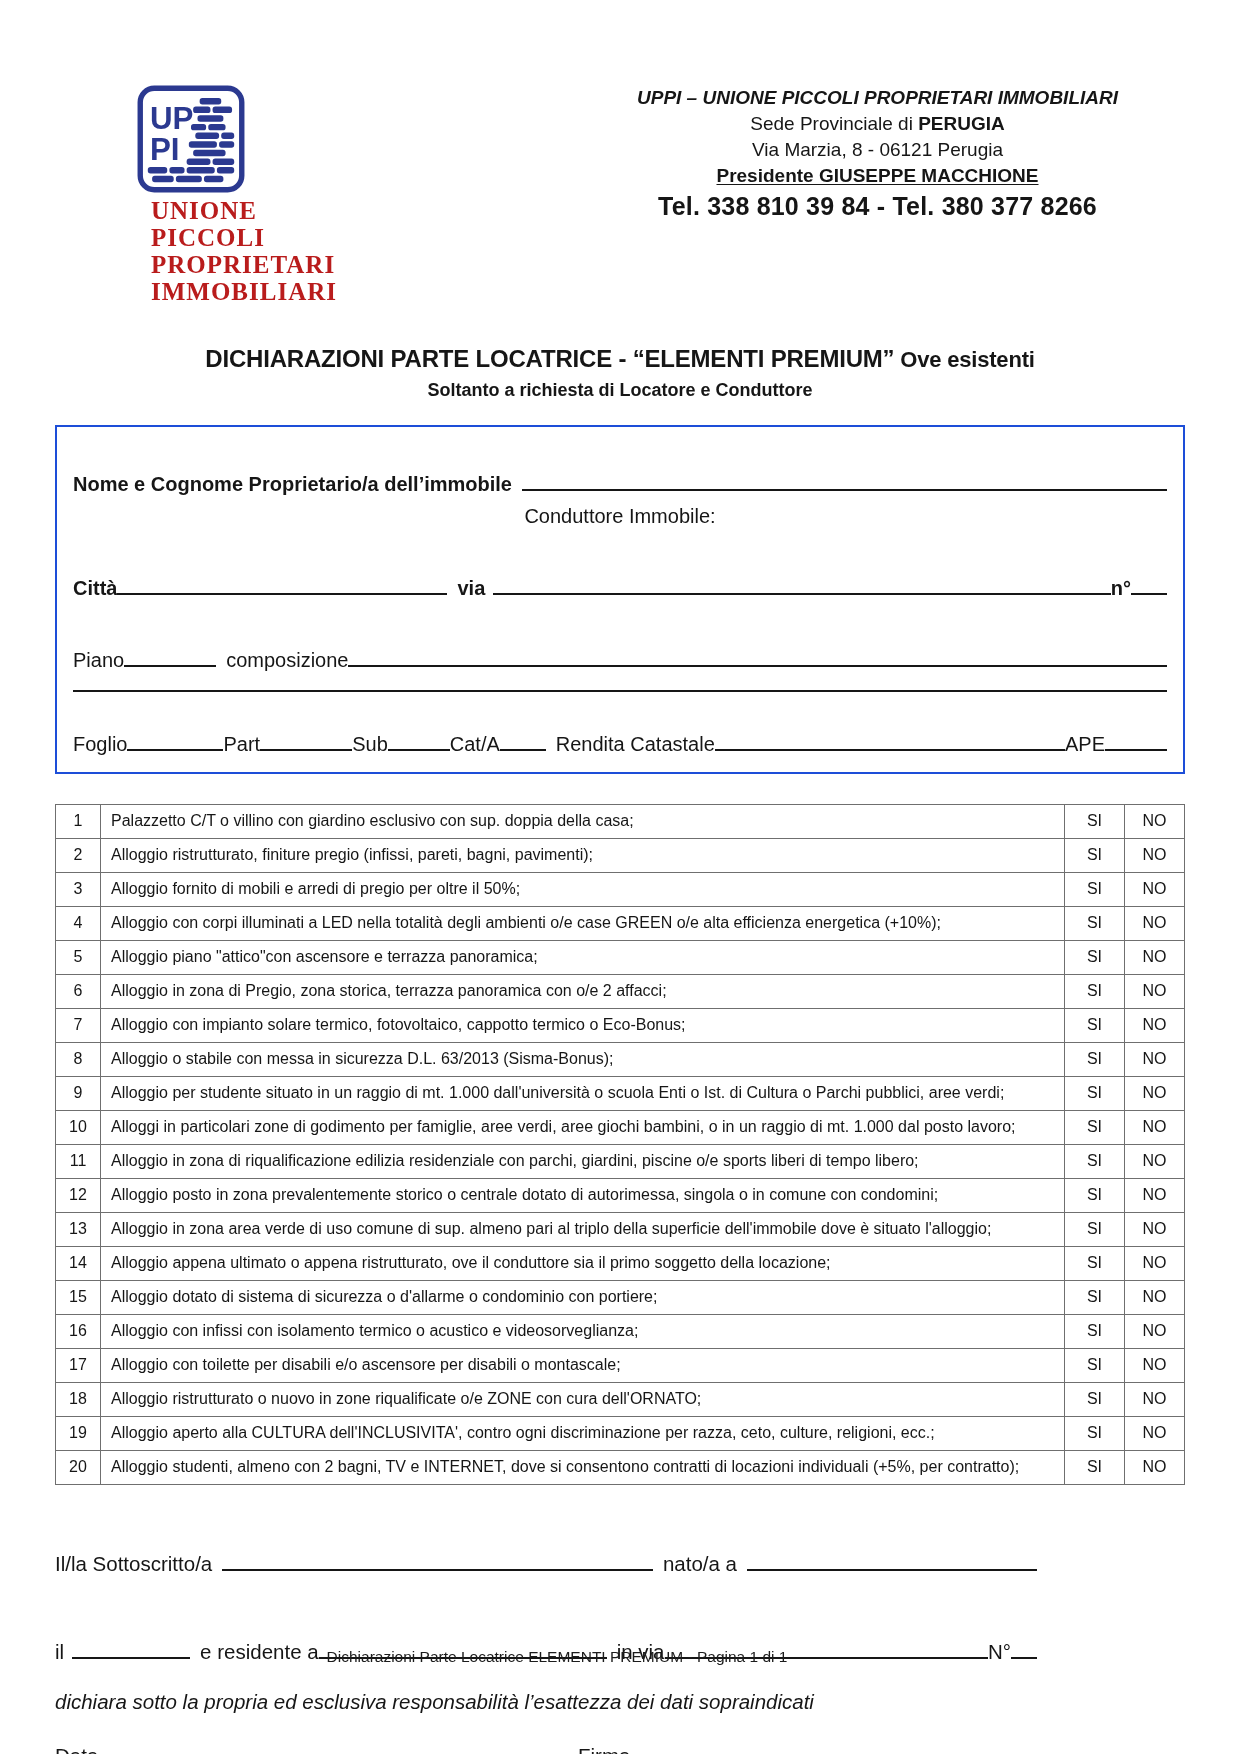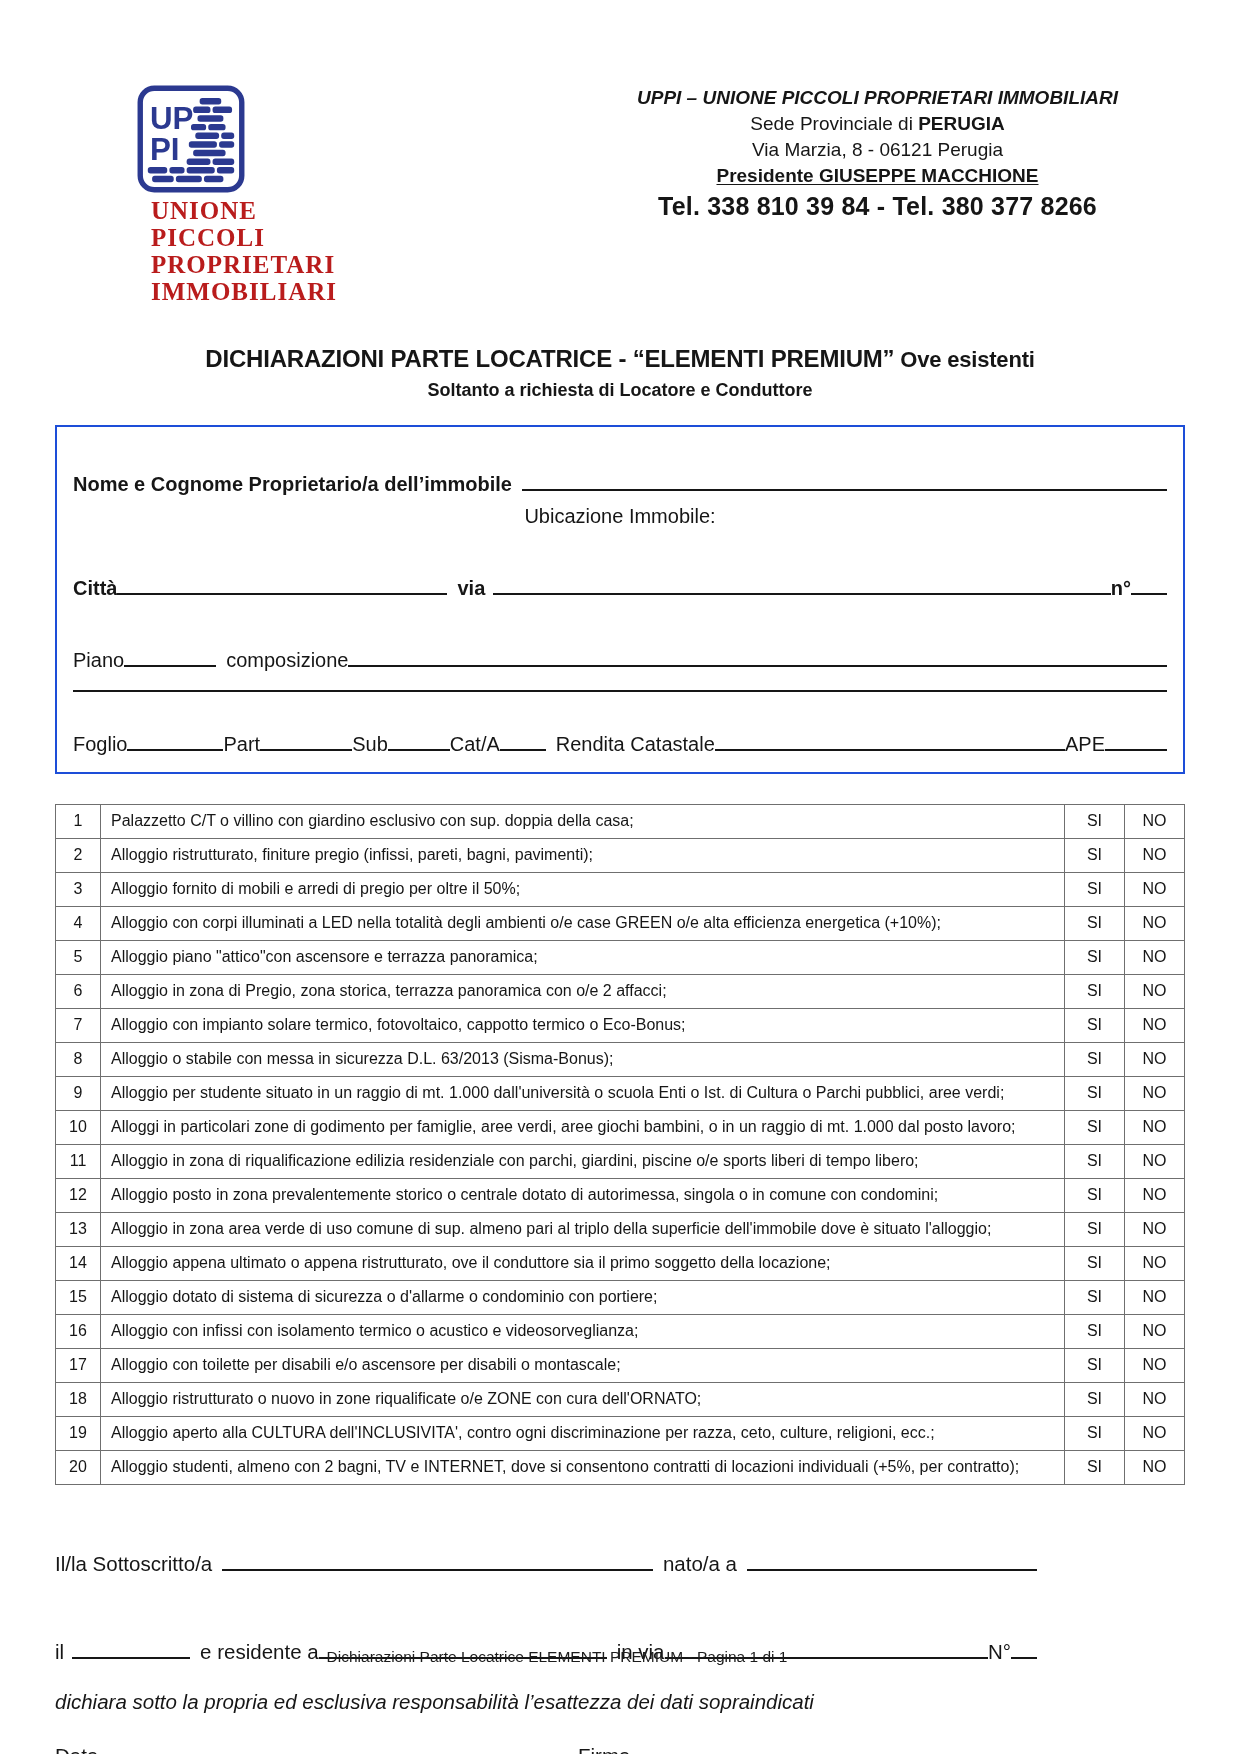--- a/index.html
+++ b/index.html
@@ -164,21 +164,21 @@
   <div class="title-block">
     <div class="doc-title"><span>DICHIARAZIONI PARTE LOCATRICE  - “ELEMENTI PREMIUM”</span><span class="title-suffix"> Ove esistenti</span></div>
     <div class="doc-subtitle">Soltanto a richiesta di Locatore e Conduttore</div>
   </div>
 
   <div class="prop-box">
     <div class="prop-line">
       <span class="bold">Nome e Cognome Proprietario/a dell’immobile</span>
       <span class="bl grow ml10"></span>
     </div>
-    <div class="center-line">Ubicazione Immobile:</div>
+    <div class="center-line">Conduttore Immobile:</div>
     <div class="prop-line">
       <span class="bold">Città</span>
       <span class="bl" style="width:330px"></span>
       <span class="bold ml10">via</span>
       <span class="bl grow ml8"></span>
       <span class="bold">n°</span>
       <span class="bl" style="width:36px"></span>
     </div>
     <div class="prop-line">
       <span>Piano</span>

